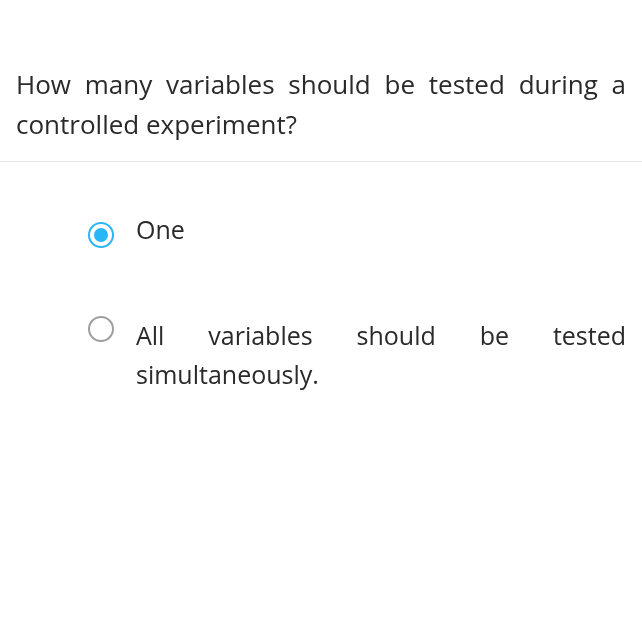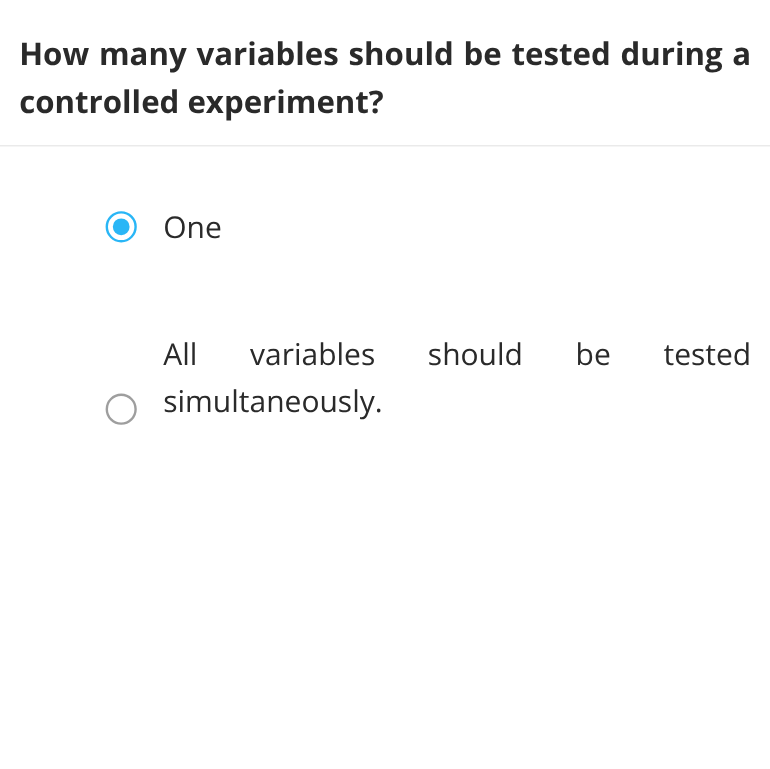--- a/index.html
+++ b/index.html
@@ -13,31 +13,32 @@
       height: 641px;
       background: #ffffff;
       color: #333333;
     }
     .question-container {
       padding: 24px 16px 16px 16px;
       border-bottom: 1px solid #e5e5e5;
     }
     .question-text {
       font-size: 26px;
-      font-weight: 700;
+      font-weight: 400;
       line-height: 1.55;
       text-align: justify;
       color: #2a2a2a;
+      margin-top: 40px;
     }
     .options-container {
       padding: 48px 16px 16px 88px;
     }
     .option {
       display: flex;
-      align-items: center;
+      align-items: flex-end;
       margin-bottom: 68px;
       cursor: pointer;
     }
     .option:last-child {
       margin-bottom: 0;
     }
     .radio-outer {
       width: 26px;
       height: 26px;
       border-radius: 50%;
@@ -60,21 +61,21 @@
     }
     .radio-outer.selected .radio-inner {
       display: block;
     }
     .option-label {
       font-size: 25px;
       color: #2a2a2a;
       line-height: 1.55;
     }
     .option.multiline {
-      align-items: flex-end;
+      align-items: flex-start;
     }
     .option.multiline .option-label {
       text-align: justify;
       text-align-last: left;
       width: 490px;
     }
   </style>
 </head>
 <body>
 

